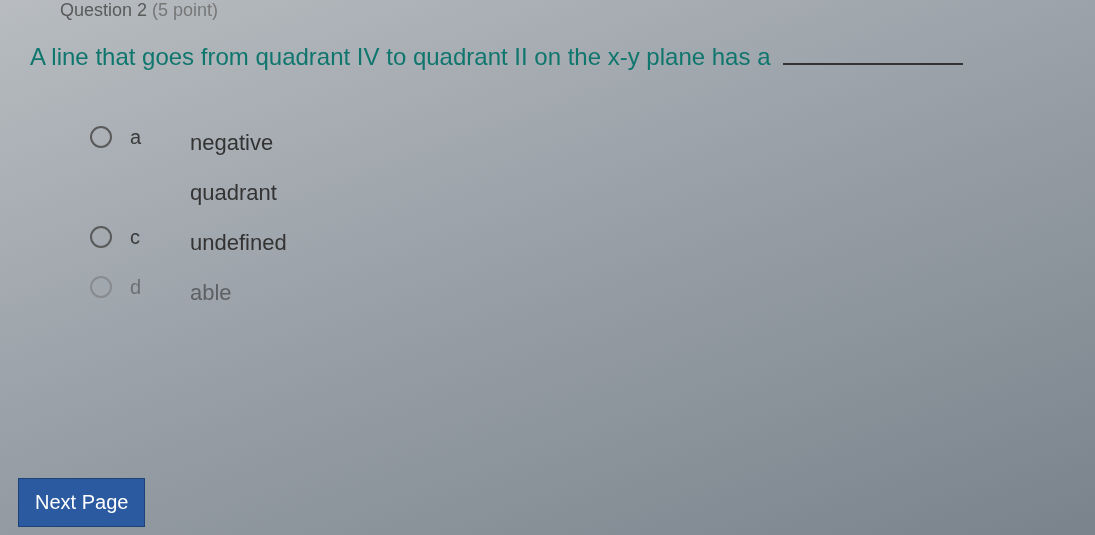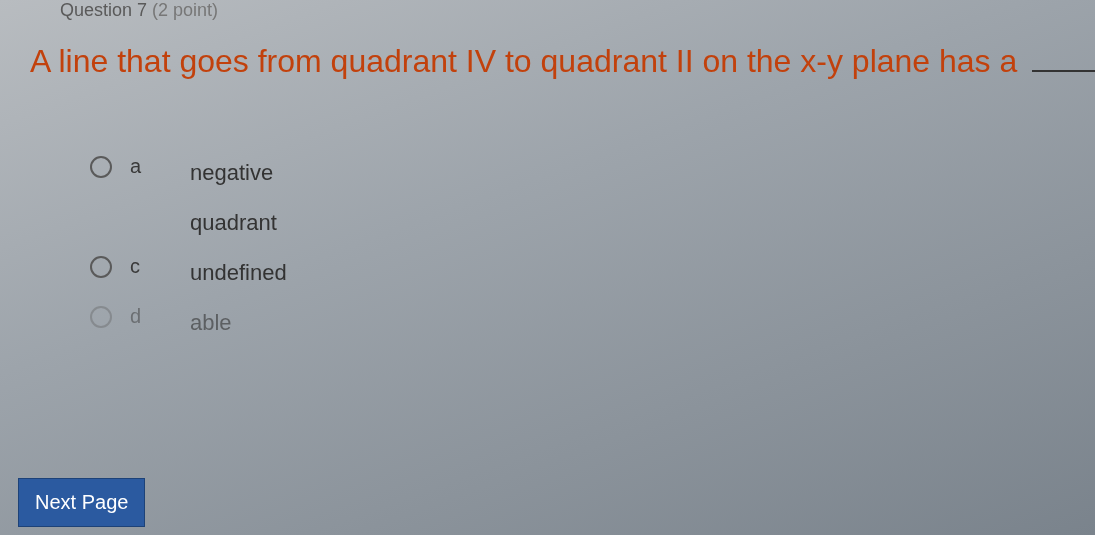--- a/index.html
+++ b/index.html
@@ -24,23 +24,23 @@
       margin-left: 30px;
     }
     .question-header .qnum {
       font-weight: 500;
     }
     .question-header .points {
       color: #777;
       font-weight: 400;
     }
     .question-text {
-      font-size: 32px;
-      color: #c2410c;
-      margin-bottom: 59px;
+      font-size: 24px;
+      color: #0f766e;
+      margin-bottom: 40px;
       line-height: 1.3;
       white-space: nowrap;
     }
     .blank {
       display: inline-block;
       border-bottom: 2px solid #333;
       width: 180px;
       vertical-align: baseline;
       margin-left: 6px;
     }
@@ -97,22 +97,22 @@
       white-space: nowrap;
     }
     .footer-text .bold {
       font-weight: 700;
     }
   </style>
 </head>
 <body>
 
 <div class="question-header">
-  <span class="qnum">Question 7</span>
-  <span class="points">(2 point)</span>
+  <span class="qnum">Question 2</span>
+  <span class="points">(5 point)</span>
 </div>
 
 <div class="question-text">
   <span>A line that goes from quadrant IV to quadrant II on the x-y plane has a</span>
   <span class="blank"></span>
 </div>
 
 <div class="options">
   <div class="option-row">
     <div class="radio-outer"></div>

